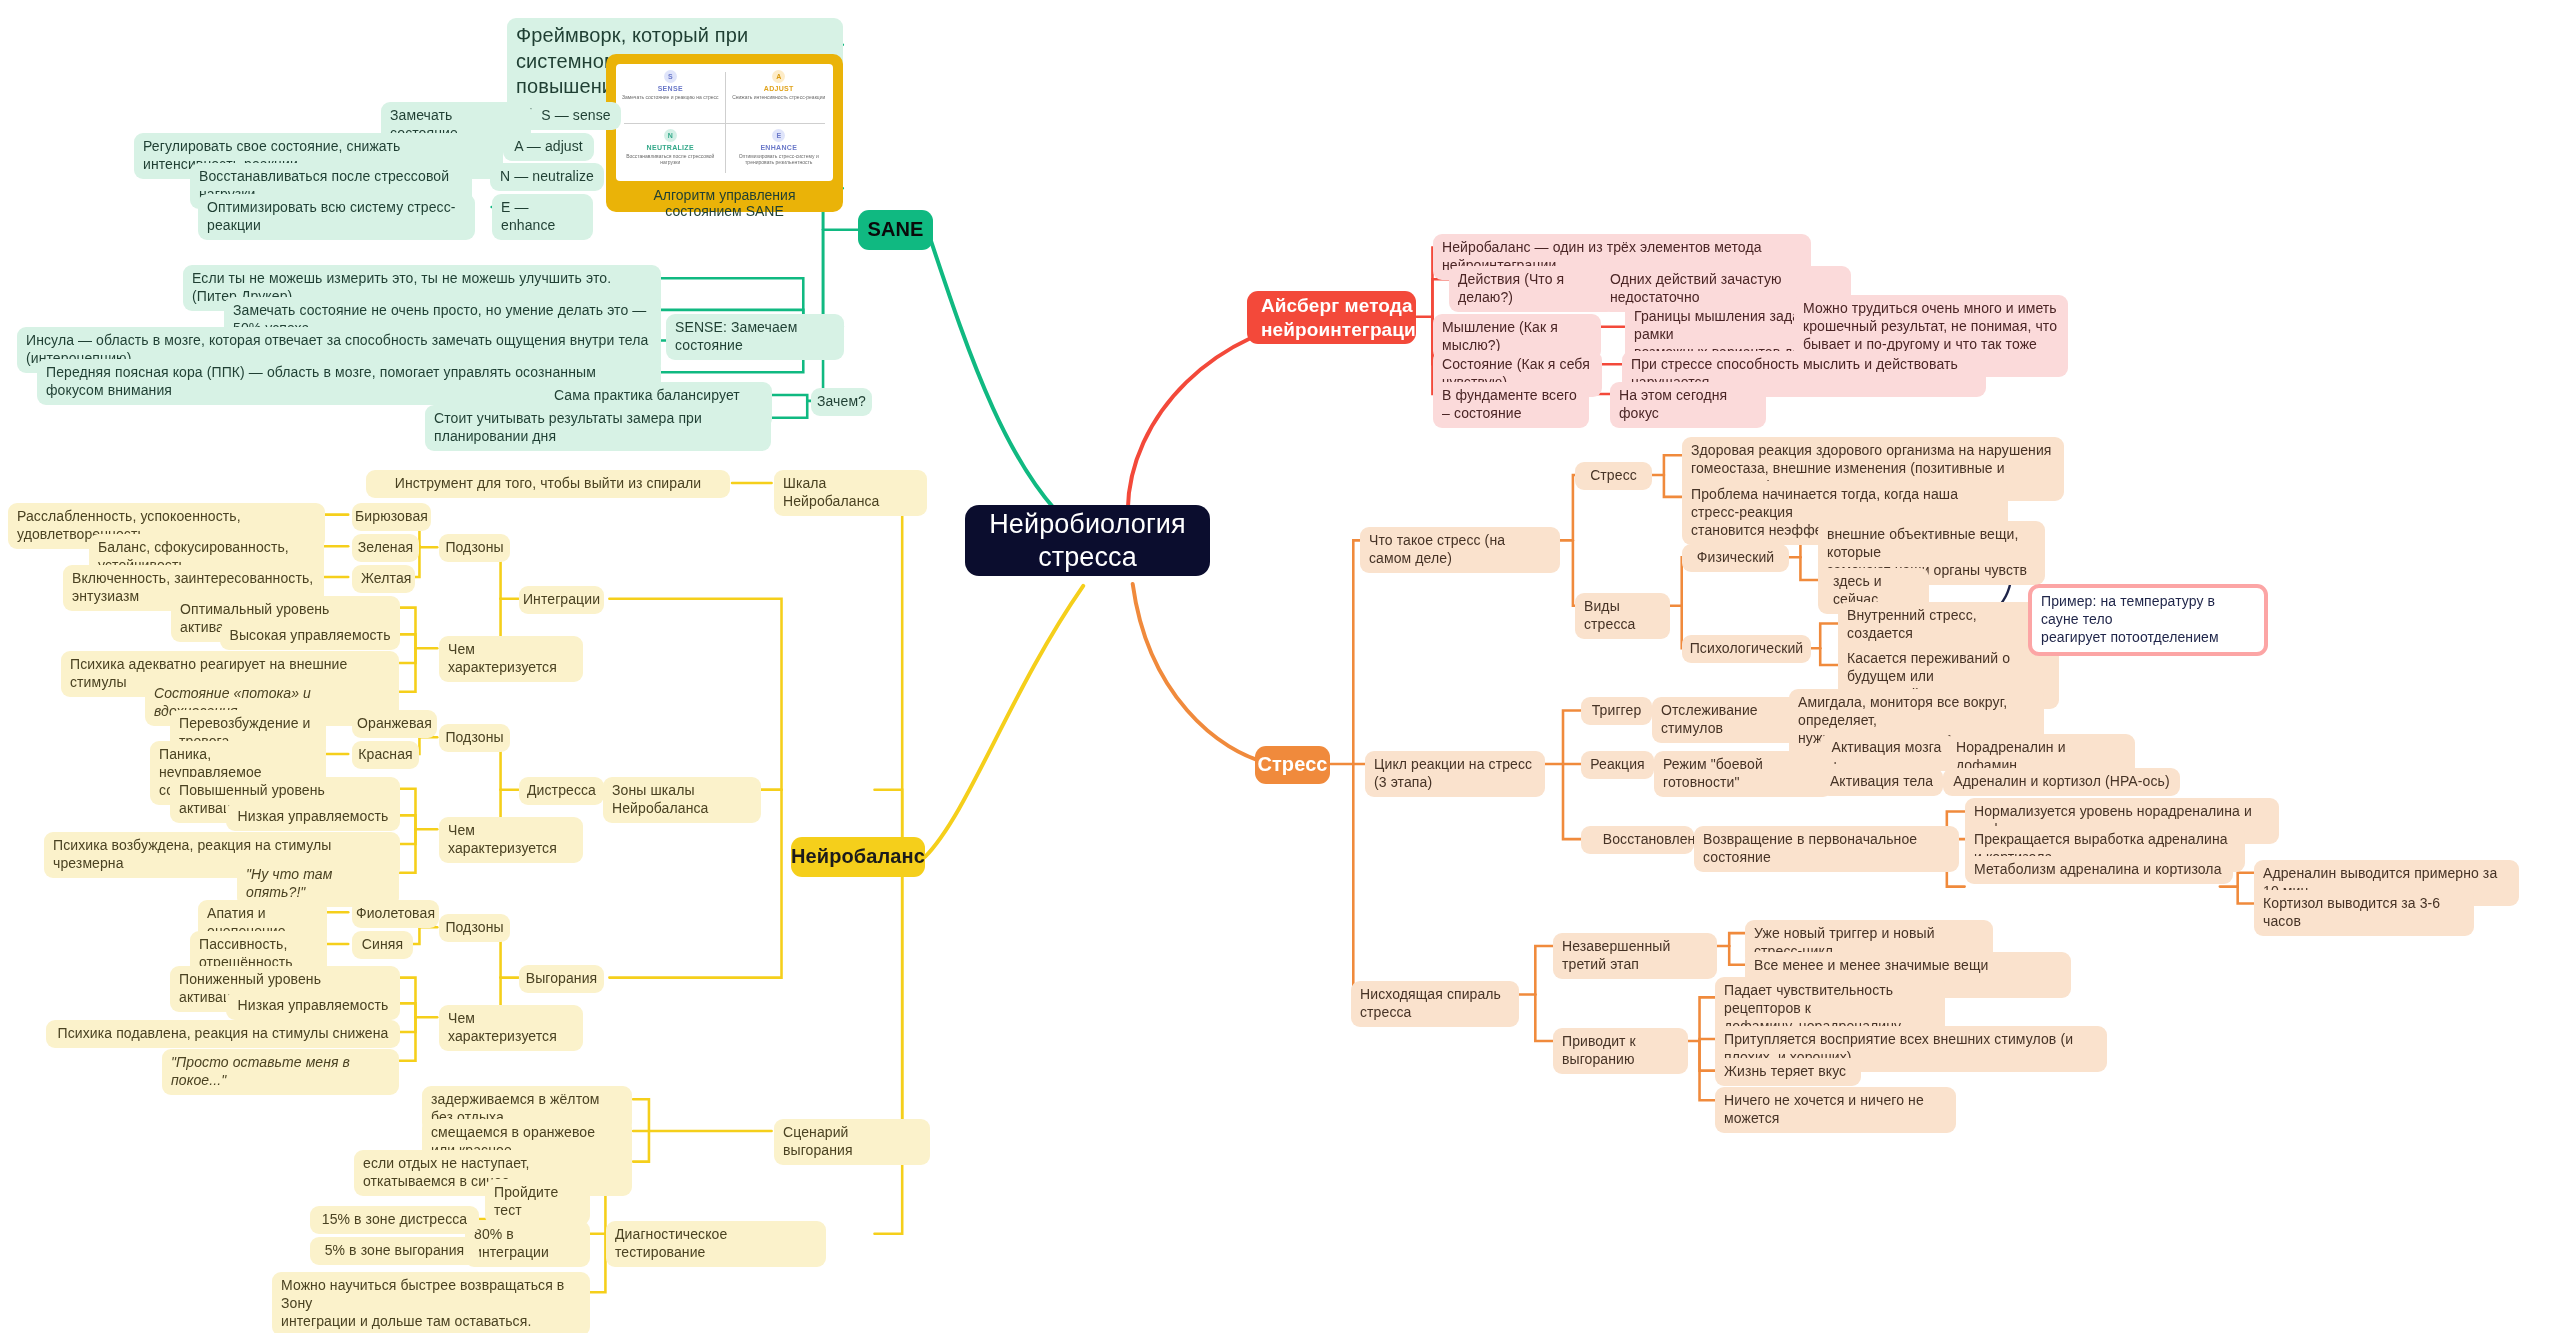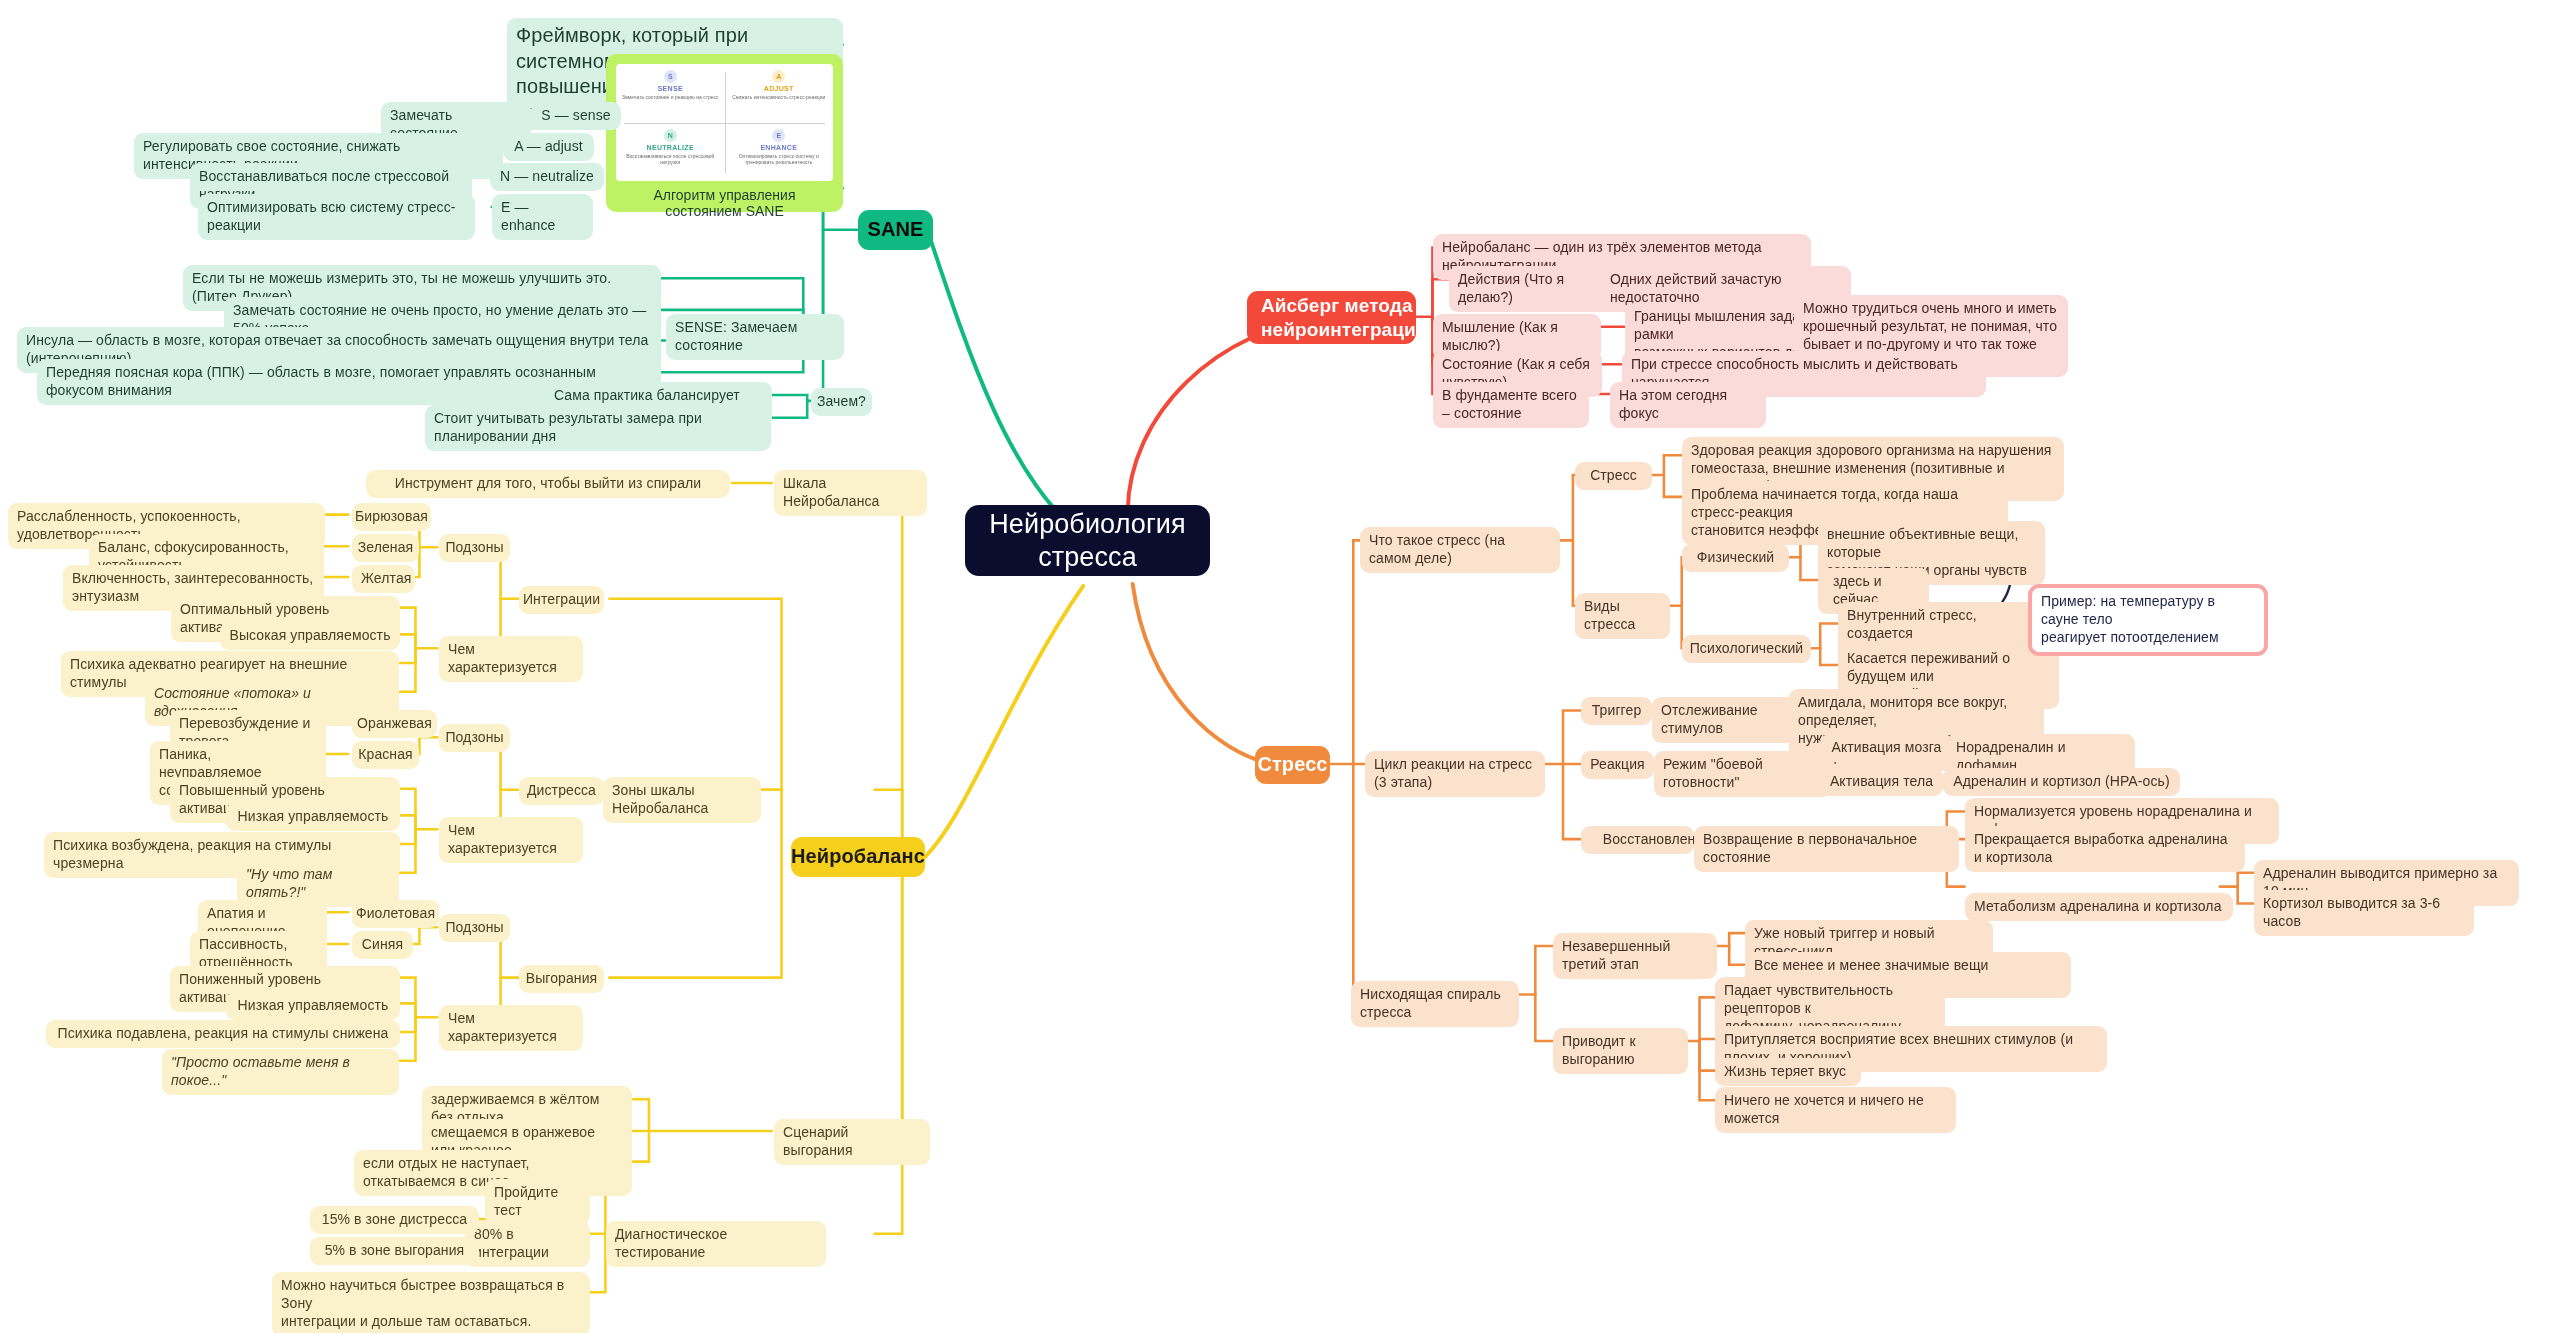--- a/index.html
+++ b/index.html
@@ -42,21 +42,21 @@
   .r{background:#fbdada;color:#4a2525;}      
   .o{background:#fae2cd;color:#463326;}      
   .y{background:#fbf2cb;color:#4a4222;}      
   .outline{background:#ffffff;border:4px solid #fca5a5;color:#1e2448;border-radius:11px;}
   .fs14{font-size:14px;}
   .fs15{font-size:20px;}
   .ital{font-style:italic;}
 
   
   .sane-card{
-    position:absolute;background:#bef264;border-radius:10px;
+    position:absolute;background:#eab308;border-radius:10px;
     padding:10px 10px 8px 10px;box-sizing:border-box;
   }
   .sane-inner{background:#ffffff;border-radius:4px;width:100%;height:117px;position:relative;}
   .quad-v{position:absolute;left:50%;top:8px;bottom:8px;width:1px;background:#cfcfcf;}
   .quad-h{position:absolute;top:50%;left:8px;right:8px;height:1px;background:#cfcfcf;}
   .quad{position:absolute;width:50%;height:50%;box-sizing:border-box;padding:6px 4px;
         display:flex;flex-direction:column;align-items:center;text-align:center;}
   .qdot{width:13px;height:13px;border-radius:50%;display:flex;align-items:center;justify-content:center;
         font-size:7px;font-weight:700;margin-bottom:2px;}
   .qttl{font-size:7px;font-weight:700;letter-spacing:0.3px;margin-bottom:2px;}
@@ -446,21 +446,21 @@
     <span>Адреналин и кортизол (HPA-ось)</span></div>
 
   <div class="node o fs14" style="left:1581px;top:826px;width:113px;justify-content:center;padding-left:48px;">
     <span>Восстановление</span></div>
   <div class="node o fs14" style="left:1694px;top:826px;width:265px;justify-content:center;">
     <span>Возвращение в первоначальное состояние</span></div>
   <div class="node o fs14" style="left:1965px;top:798px;width:314px;">
     <span>Нормализуется уровень норадреналина и дофамина</span></div>
   <div class="node o fs14" style="left:1965px;top:826px;width:280px;">
     <span>Прекращается выработка адреналина и кортизола</span></div>
-  <div class="node o fs14" style="left:1965px;top:893px;width:268px;text-align:right;">
+  <div class="node o fs14" style="left:1965px;top:856px;width:268px;text-align:right;">
     <span>Метаболизм адреналина и кортизола</span></div>
   <div class="node o fs14" style="left:2254px;top:860px;width:265px;">
     <span>Адреналин выводится примерно за 10 мин</span></div>
   <div class="node o fs14" style="left:2254px;top:890px;width:220px;">
     <span>Кортизол выводится за 3-6 часов</span></div>
 
   <div class="node o fs14" style="left:1351px;top:981px;width:168px;justify-content:center;">
     <span>Нисходящая спираль стресса</span></div>
 
   <div class="node o fs14" style="left:1553px;top:933px;width:164px;justify-content:center;">

